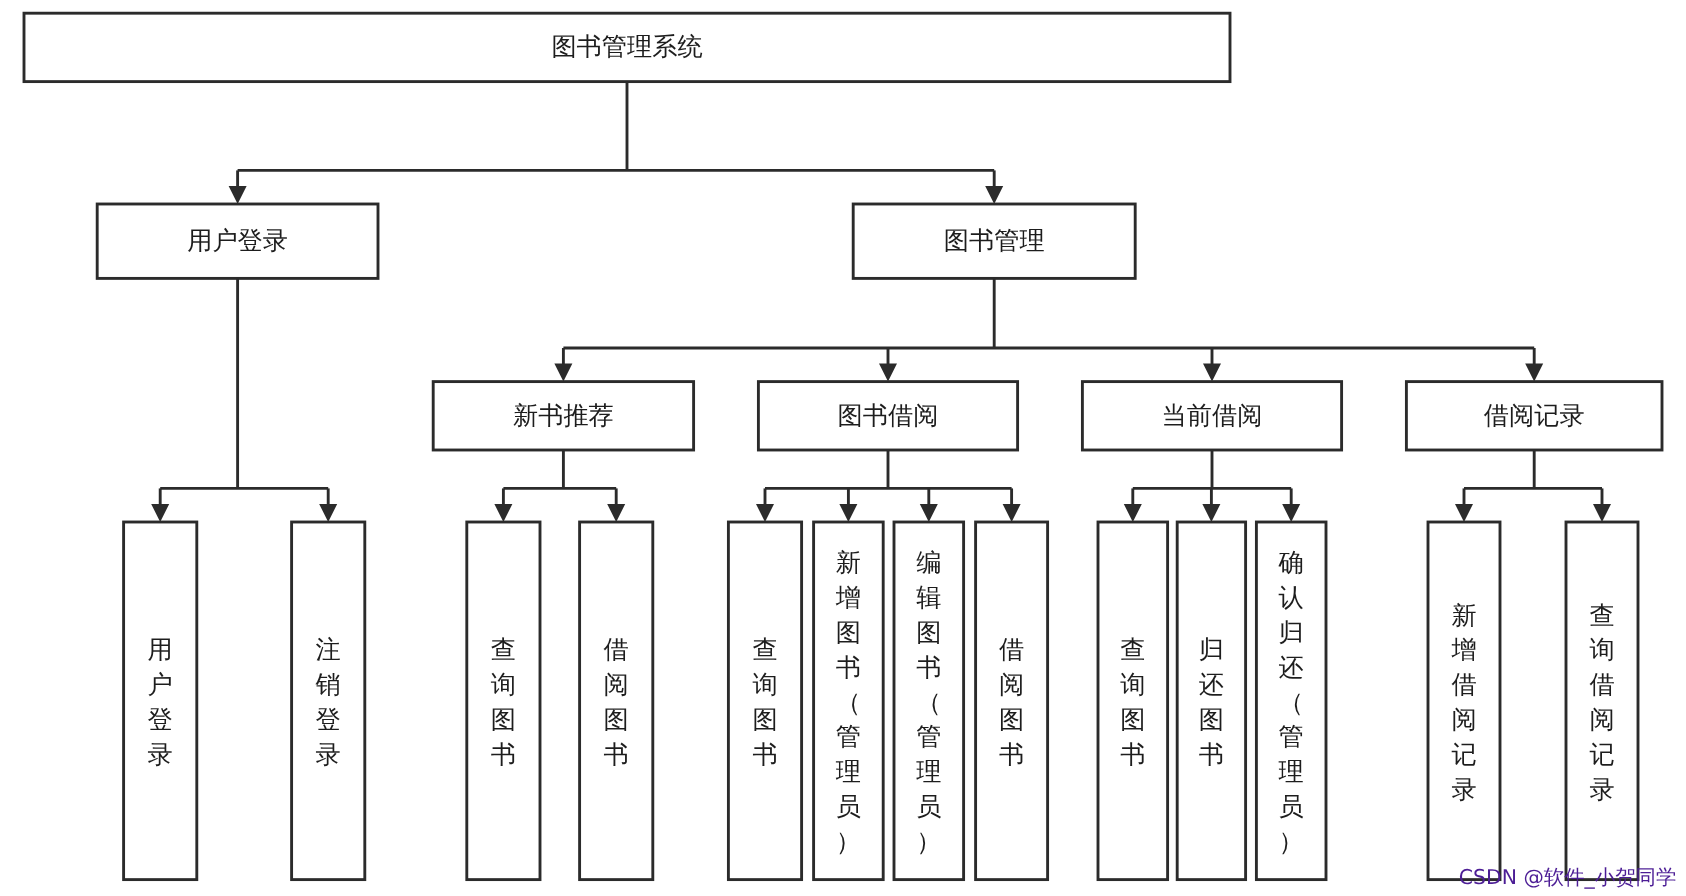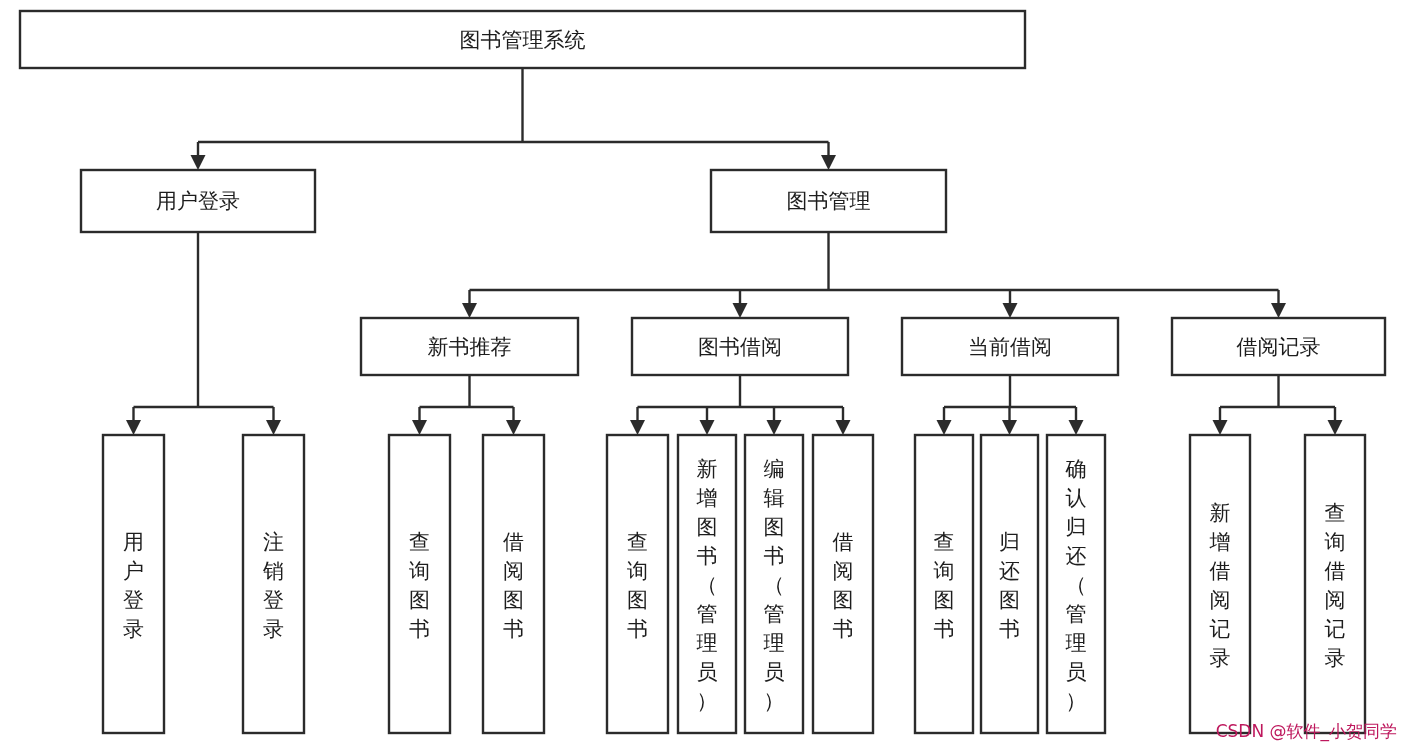--- a/index.html
+++ b/index.html
@@ -45,21 +45,21 @@
   .arrow-head {
     fill: #2b2b2b;
     stroke: none;
   }
   .watermark {
     position: absolute;
     right: 8px;
     bottom: 4px;
     font-family: "DejaVu Sans", "Liberation Sans", sans-serif;
     font-size: 17px;
-    color: #be185d;
+    color: #4c1d95;
     white-space: nowrap;
     user-select: none;
   }
 </style>
 </head>
 <body>
 
 <div id="diagram-root">
   <svg class="canvas" viewBox="0 0 1405 747" xmlns="http://www.w3.org/2000/svg">
     <g id="edges-layer">

